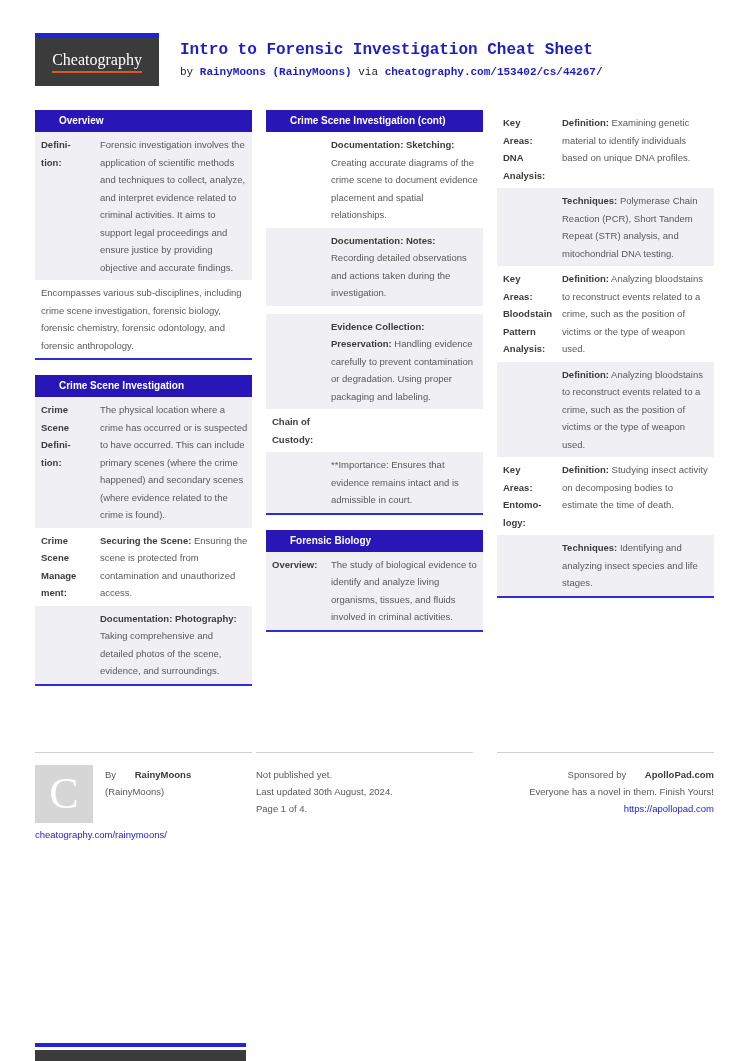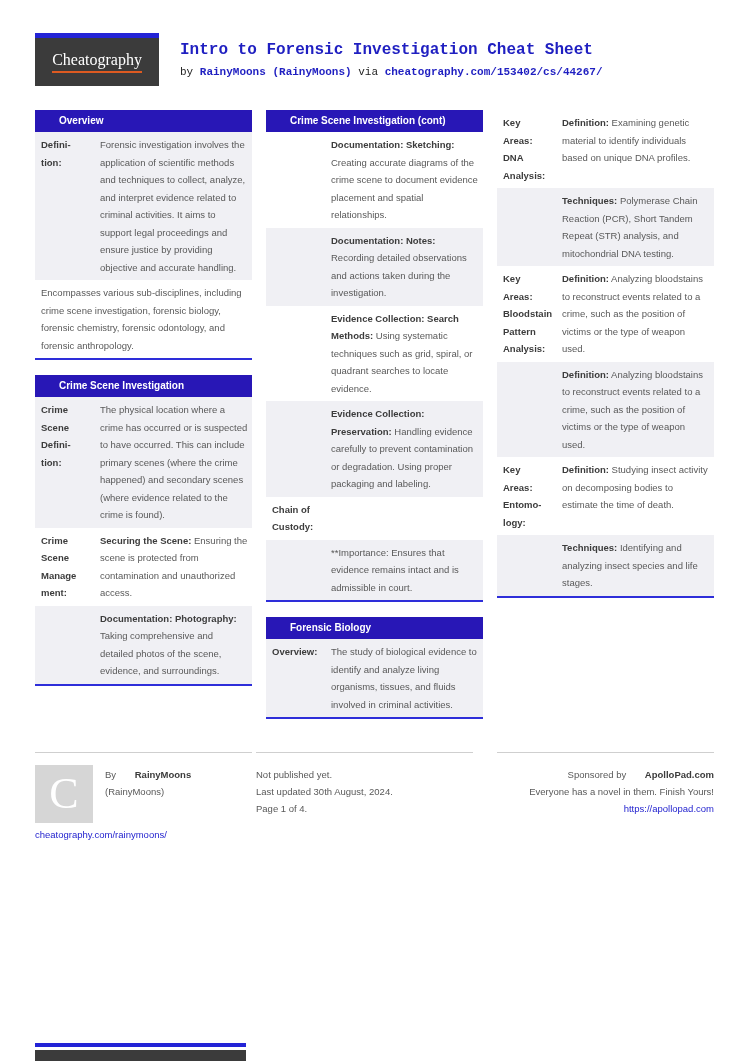--- a/index.html
+++ b/index.html
@@ -65,21 +65,21 @@
     </div>
   </div>
 
   <div id="cols">
     <div class="col">
         <div class="section">
           <div class="sec-head">Overview</div>
           <div class="row shaded">
             <div class="lbl">Defini-
 tion:</div>
-            <div class="txt">Forensic investigation involves the application of scientific methods and techniques to collect, analyze, and interpret evidence related to criminal activities. It aims to support legal proceedings and ensure justice by providing objective and accurate handling.</div>
+            <div class="txt">Forensic investigation involves the application of scientific methods and techniques to collect, analyze, and interpret evidence related to criminal activities. It aims to support legal proceedings and ensure justice by providing objective and accurate findings.</div>
           </div>
           <div class="row">
             <div class="txt">Encompasses various sub-disciplines, including crime scene investigation, forensic biology, forensic chemistry, forensic odontology, and forensic anthropology.</div>
           </div>
         </div>
         <div class="section">
           <div class="sec-head">Crime Scene Investigation</div>
           <div class="row shaded">
             <div class="lbl">Crime
 Scene
@@ -106,21 +106,20 @@
           <div class="row">
             <div class="lbl"></div>
             <div class="txt"><b>Documentation: Sketching:</b> Creating accurate diagrams of the crime scene to document evidence placement and spatial relationships.</div>
           </div>
           <div class="row shaded">
             <div class="lbl"></div>
             <div class="txt"><b>Documentation: Notes:</b> Recording detailed observations and actions taken during the investigation.</div>
           </div>
           <div class="row">
             <div class="lbl"></div>
-            <div class="txt"><b>Evidence Collection: Search Methods:</b> Using systematic techniques such as grid, spiral, or quadrant searches to locate evidence.</div>
           </div>
           <div class="row shaded">
             <div class="lbl"></div>
             <div class="txt"><b>Evidence Collection: Preservation:</b> Handling evidence carefully to prevent contamination or degradation. Using proper packaging and labeling.</div>
           </div>
           <div class="row">
             <div class="lbl">Chain of
 Custody:</div>
           </div>
           <div class="row shaded">

